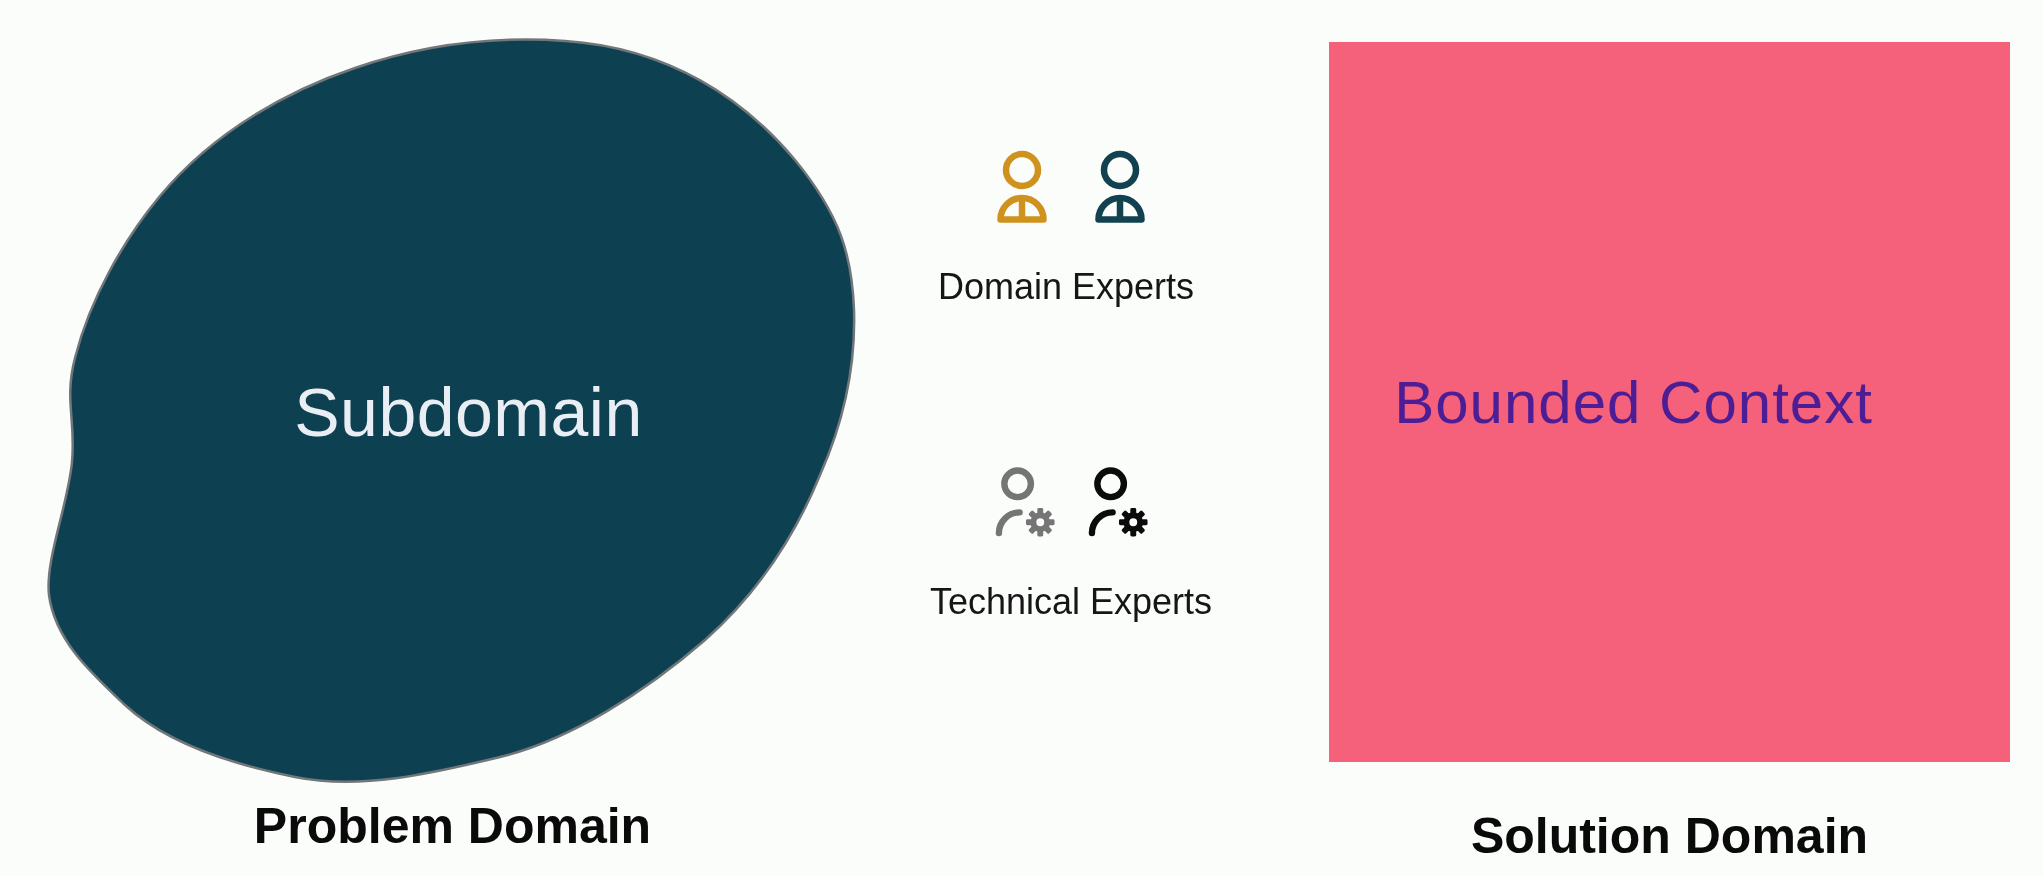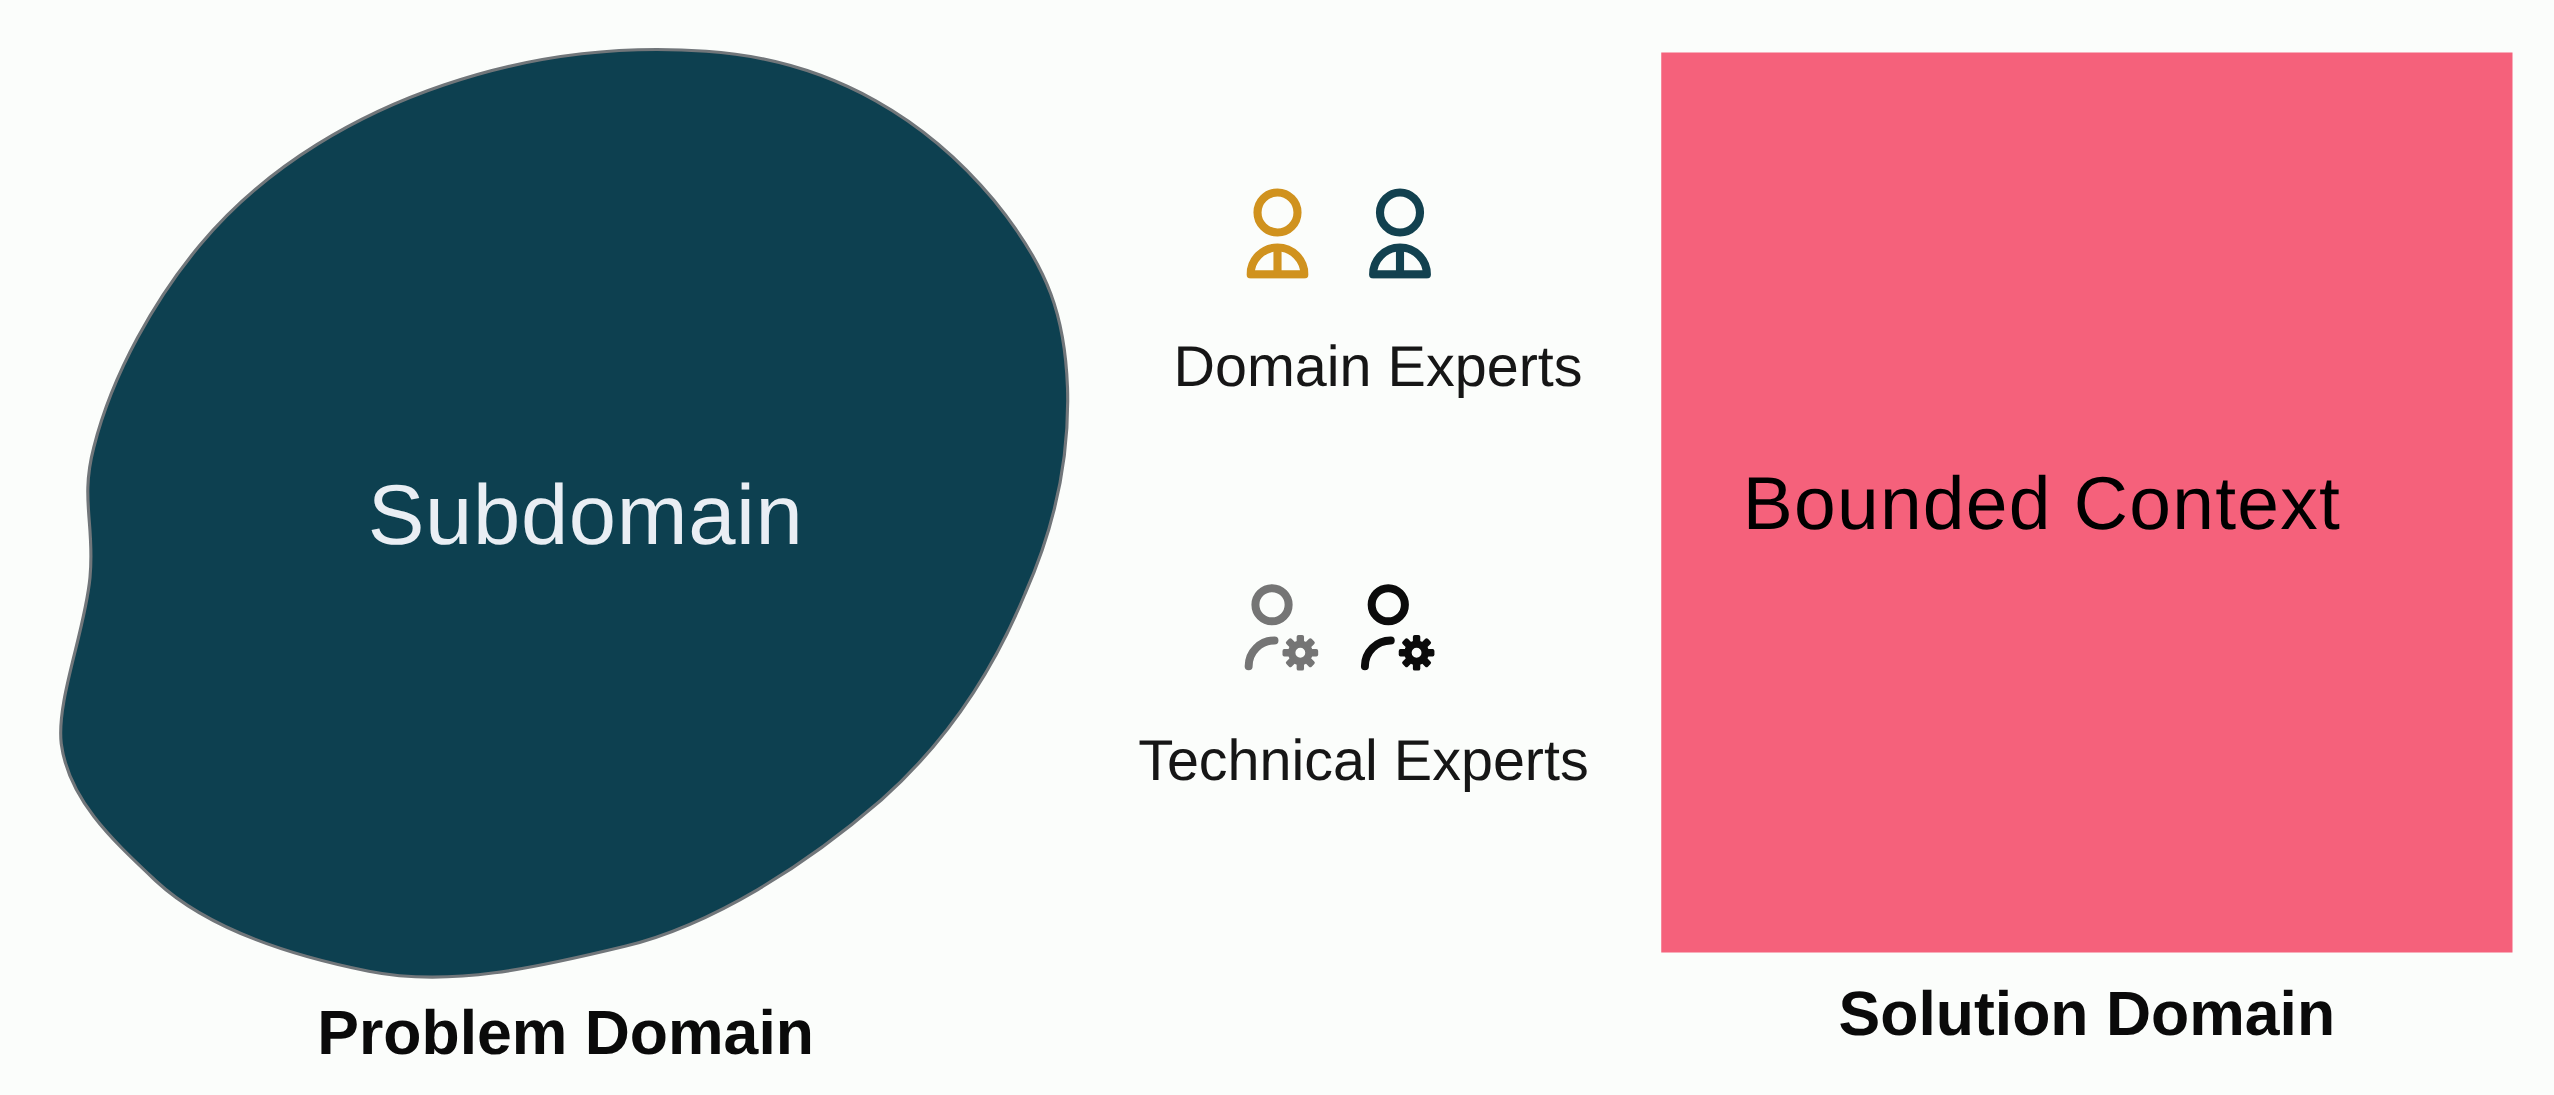--- a/index.html
+++ b/index.html
@@ -20,31 +20,31 @@
     text-align:center; transform:translateX(16px);
     font-size:68px; font-weight:400; letter-spacing:0.5px;
   }
 
   
   .caption {
     position:absolute; text-align:center;
     font-size:50px; font-weight:700; color:#0a0a0a;
   }
   .caption.problem { left:30px; top:797px; width:845px; }
-  .caption.solution { left:1329px; top:782px; width:681px; }
+  .caption.solution { left:1329px; top:807px; width:681px; }
 
   
   .icon { position:absolute; }
   .icon.de-1 { left:997px;  top:150px; width:50px; height:73px; }
   .icon.de-2 { left:1095px; top:150px; width:50px; height:73px; }
   .icon.te-1 { left:994px;  top:467px; width:63px; height:71px; }
   .icon.te-2 { left:1087px; top:467px; width:63px; height:71px; }
   .experts-label {
-    position:absolute; width:400px; text-align:right;
-    font-size:46px; font-weight:400; color:#161616;
+    position:absolute; width:400px; text-align:center;
+    font-size:36px; font-weight:400; color:#161616;
   }
   .experts-label.domain    { left:866px; top:266px; }
   .experts-label.technical { left:871px; top:581px; }
 
   
   .bc-square {
     position:absolute; left:1329px; top:42px; width:681px; height:720px;
     background:currentColor;
   }
   .bc-label {
@@ -122,17 +122,17 @@
         <rect x="-3" y="-14.5" width="6" height="7" rx="1.5" transform="rotate(180)"></rect>
         <rect x="-3" y="-14.5" width="6" height="7" rx="1.5" transform="rotate(225)"></rect>
         <rect x="-3" y="-14.5" width="6" height="7" rx="1.5" transform="rotate(270)"></rect>
         <rect x="-3" y="-14.5" width="6" height="7" rx="1.5" transform="rotate(315)"></rect>
       </g>
     </g>
   </svg>
   <div class="experts-label technical">Technical Experts</div>
 
   <div class="bc-square" style="color: rgb(245, 97, 123);">
-    <div class="bc-label" style="color: #000000;">Bounded Context</div>
+    <div class="bc-label" style="color: #4c1d95;">Bounded Context</div>
   </div>
   <div class="caption solution">Solution Domain</div>
 
 </div>
 
 </body></html>

